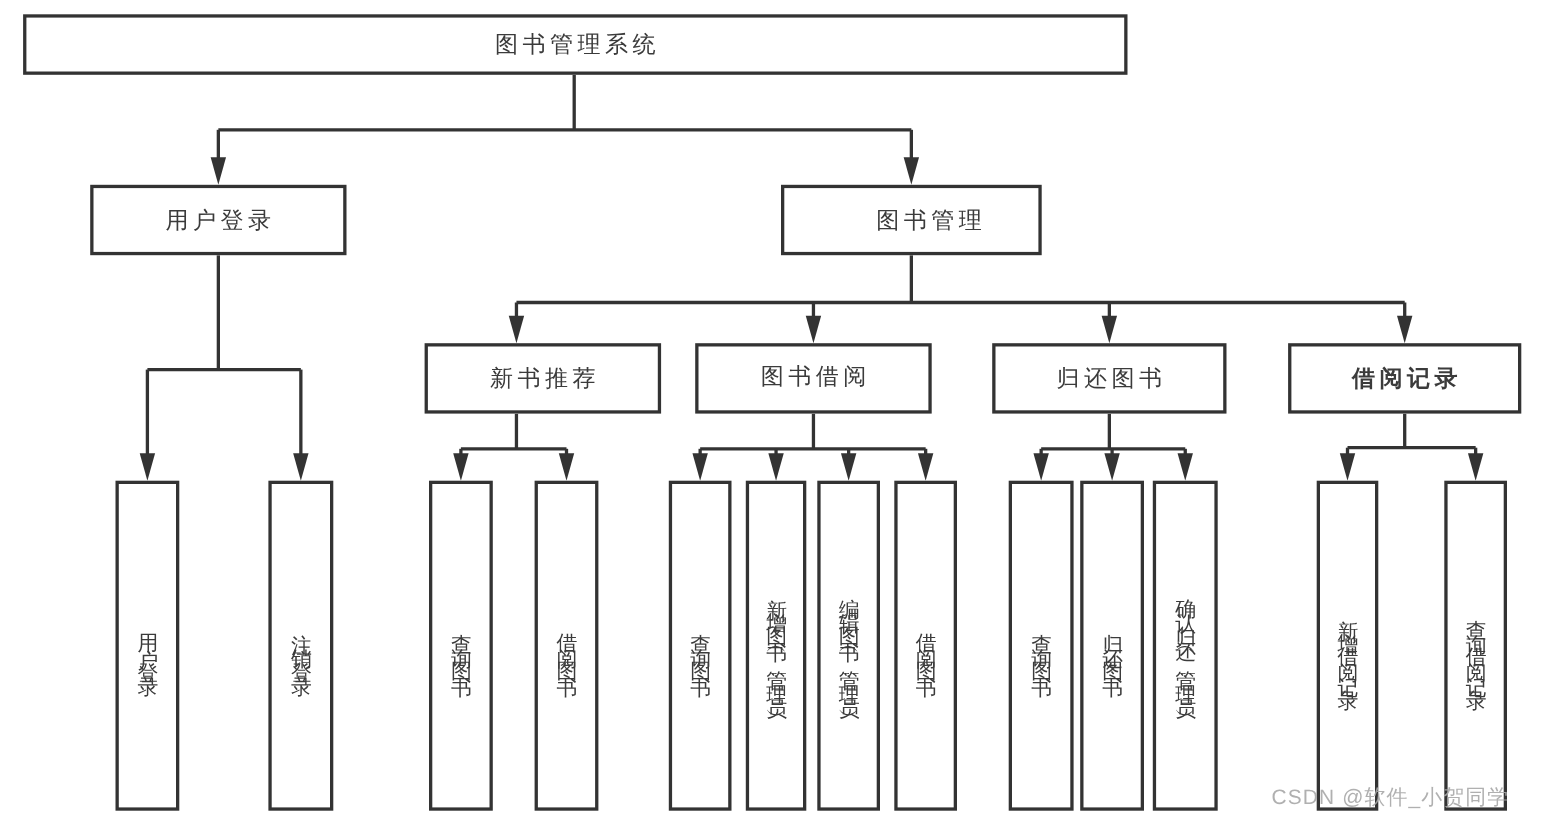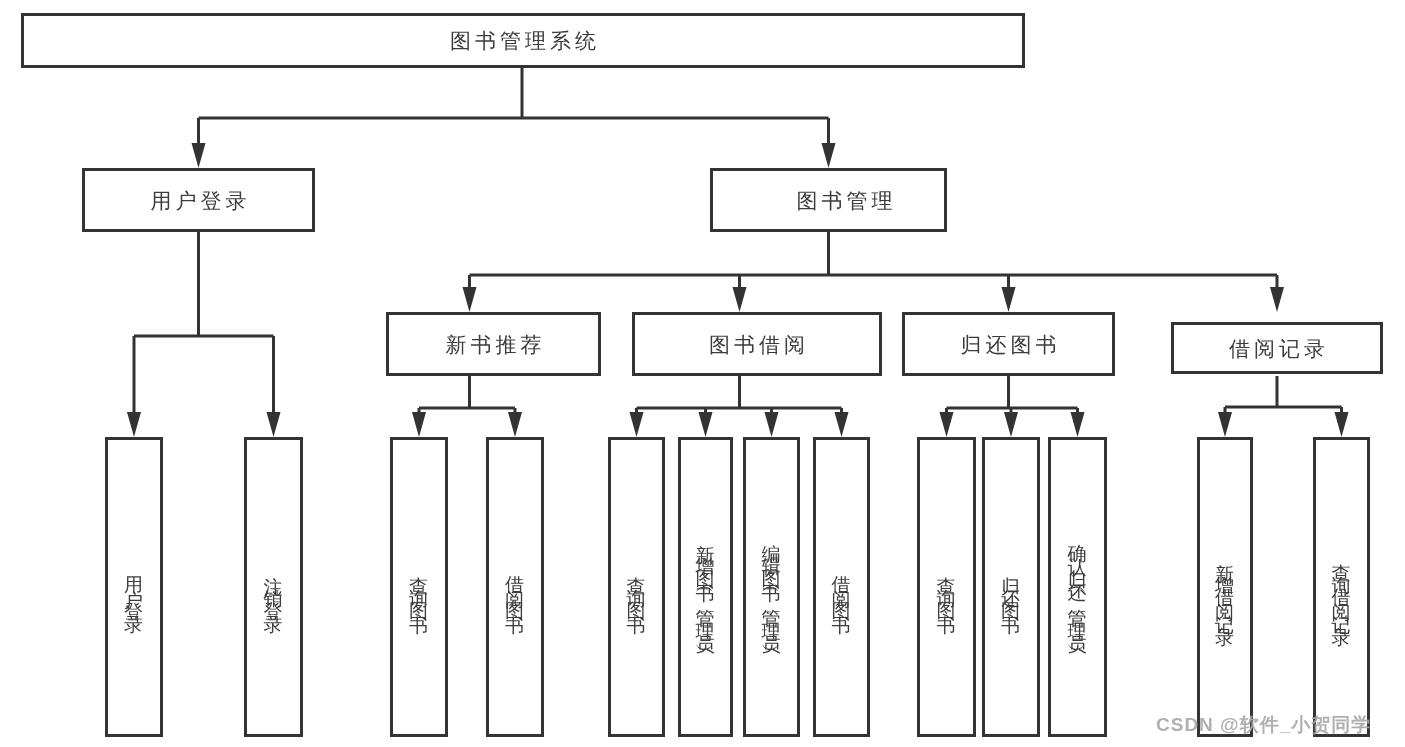--- a/index.html
+++ b/index.html
@@ -48,23 +48,23 @@
     line-height: 1;
     white-space: nowrap;
   }
   
   #n-root      { left: 21px;   top: 13px;  width: 1004px; height: 55px; }
   
   #n-user-login{ left: 82px;   top: 168px; width: 233px;  height: 64px; }
   #n-book-mgmt { left: 710px;  top: 168px; width: 237px;  height: 64px; padding-left: 32px; }
   
   #n-new-rec   { left: 362px;  top: 312px; width: 215px;  height: 64px; margin-left: 24px; }
-  #n-borrowing { left: 632px;  top: 312px; width: 250px;  height: 64px; }
+  #n-borrowing { left: 632px;  top: 312px; width: 215px;  height: 64px; font-family: Liberation Mono, monospace; }
   #n-current   { left: 902px;  top: 312px; width: 213px;  height: 64px; }
-  #n-records   { left: 1171px; top: 322px; width: 212px;  height: 52px; }
+  #n-records   { left: 1171px; top: 312px; width: 212px;  height: 64px; font-weight: bold; }
   
   .leaf { top: 437px; height: 300px; }
   #l-user-login { left: 105px;  width: 58px; }
   #l-logout     { left: 244px;  width: 59px; }
   #l-rec-query  { left: 390px;  width: 58px; }
   #l-rec-borrow { left: 486px;  width: 58px; }
   #l-bb-query   { left: 608px;  width: 57px; }
   #l-bb-add     { left: 678px;  width: 55px; }
   #l-bb-edit    { left: 743px;  width: 57px; }
   #l-bb-borrow  { left: 813px;  width: 57px; }
@@ -76,21 +76,20 @@
   #watermark {
     position: absolute;
     left: 1156px;
     top: 712px;
     z-index: 5;
     font-size: 19px;
     color: #a8a8a8;
     opacity: 0.9;
     white-space: nowrap;
     letter-spacing: 1px;
-    font-weight: bold;
   }
 </style>
 </head>
 <body>
 
 <div id="canvas">
 
   <svg id="connectors" viewBox="0 0 1405 747" xmlns="http://www.w3.org/2000/svg" fill="none" stroke="#333333" stroke-width="3">
 
     <g>

